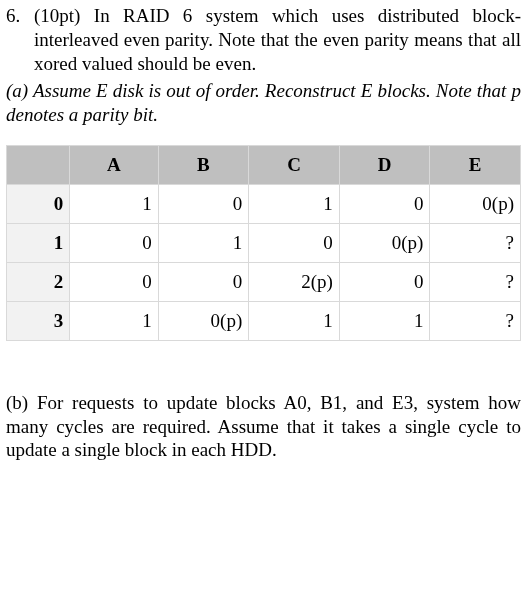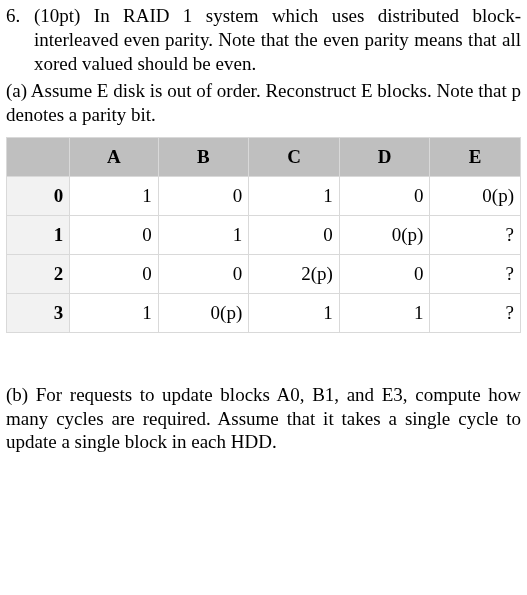--- a/index.html
+++ b/index.html
@@ -24,21 +24,22 @@
   }
   .q6 .num {
     width: 28px;
     flex: 0 0 28px;
   }
   .q6 .body {
     flex: 1;
   }
   .partA {
     text-align: justify;
-    margin-bottom: 10px;
+    margin-bottom: 18px;
+    font-style: italic;
   }
   table.raid {
     width: 100%;
     border-collapse: collapse;
     font-size: 19px;
     margin-bottom: 50px;
   }
   table.raid th, table.raid td {
     border: 1px solid #d9d9d9;
     height: 38px;
@@ -70,21 +71,21 @@
 </style>
 </head>
 <body>
 
 <div class="page">
 
   <div class="q6">
     <div class="num">6.</div>
     <div class="body">
       <span>(10pt)</span>
-      <span>In RAID 1 system which uses distributed block-interleaved even parity.  Note that the even parity means that all xored valued should be even.</span>
+      <span>In RAID 6 system which uses distributed block-interleaved even parity.  Note that the even parity means that all xored valued should be even.</span>
     </div>
   </div>
 
   <div class="partA">
     <span>(a)</span>
     <span>Assume E disk is out of order. Reconstruct E blocks. Note that p denotes a parity bit.</span>
   </div>
 
   <table class="raid">
     <thead>
@@ -128,16 +129,16 @@
         <td>0(p)</td>
         <td>1</td>
         <td>1</td>
         <td>?</td>
       </tr>
     </tbody>
   </table>
 
   <div class="partB">
     <span>(b)</span>
-    <span>For requests to update blocks A0, B1, and E3, compute how many cycles are required. Assume that it takes a single cycle to update a single block in each HDD.</span>
+    <span>For requests to update blocks A0, B1, and E3, system how many cycles are required. Assume that it takes a single cycle to update a single block in each HDD.</span>
   </div>
 
 </div>
 
 </body></html>

